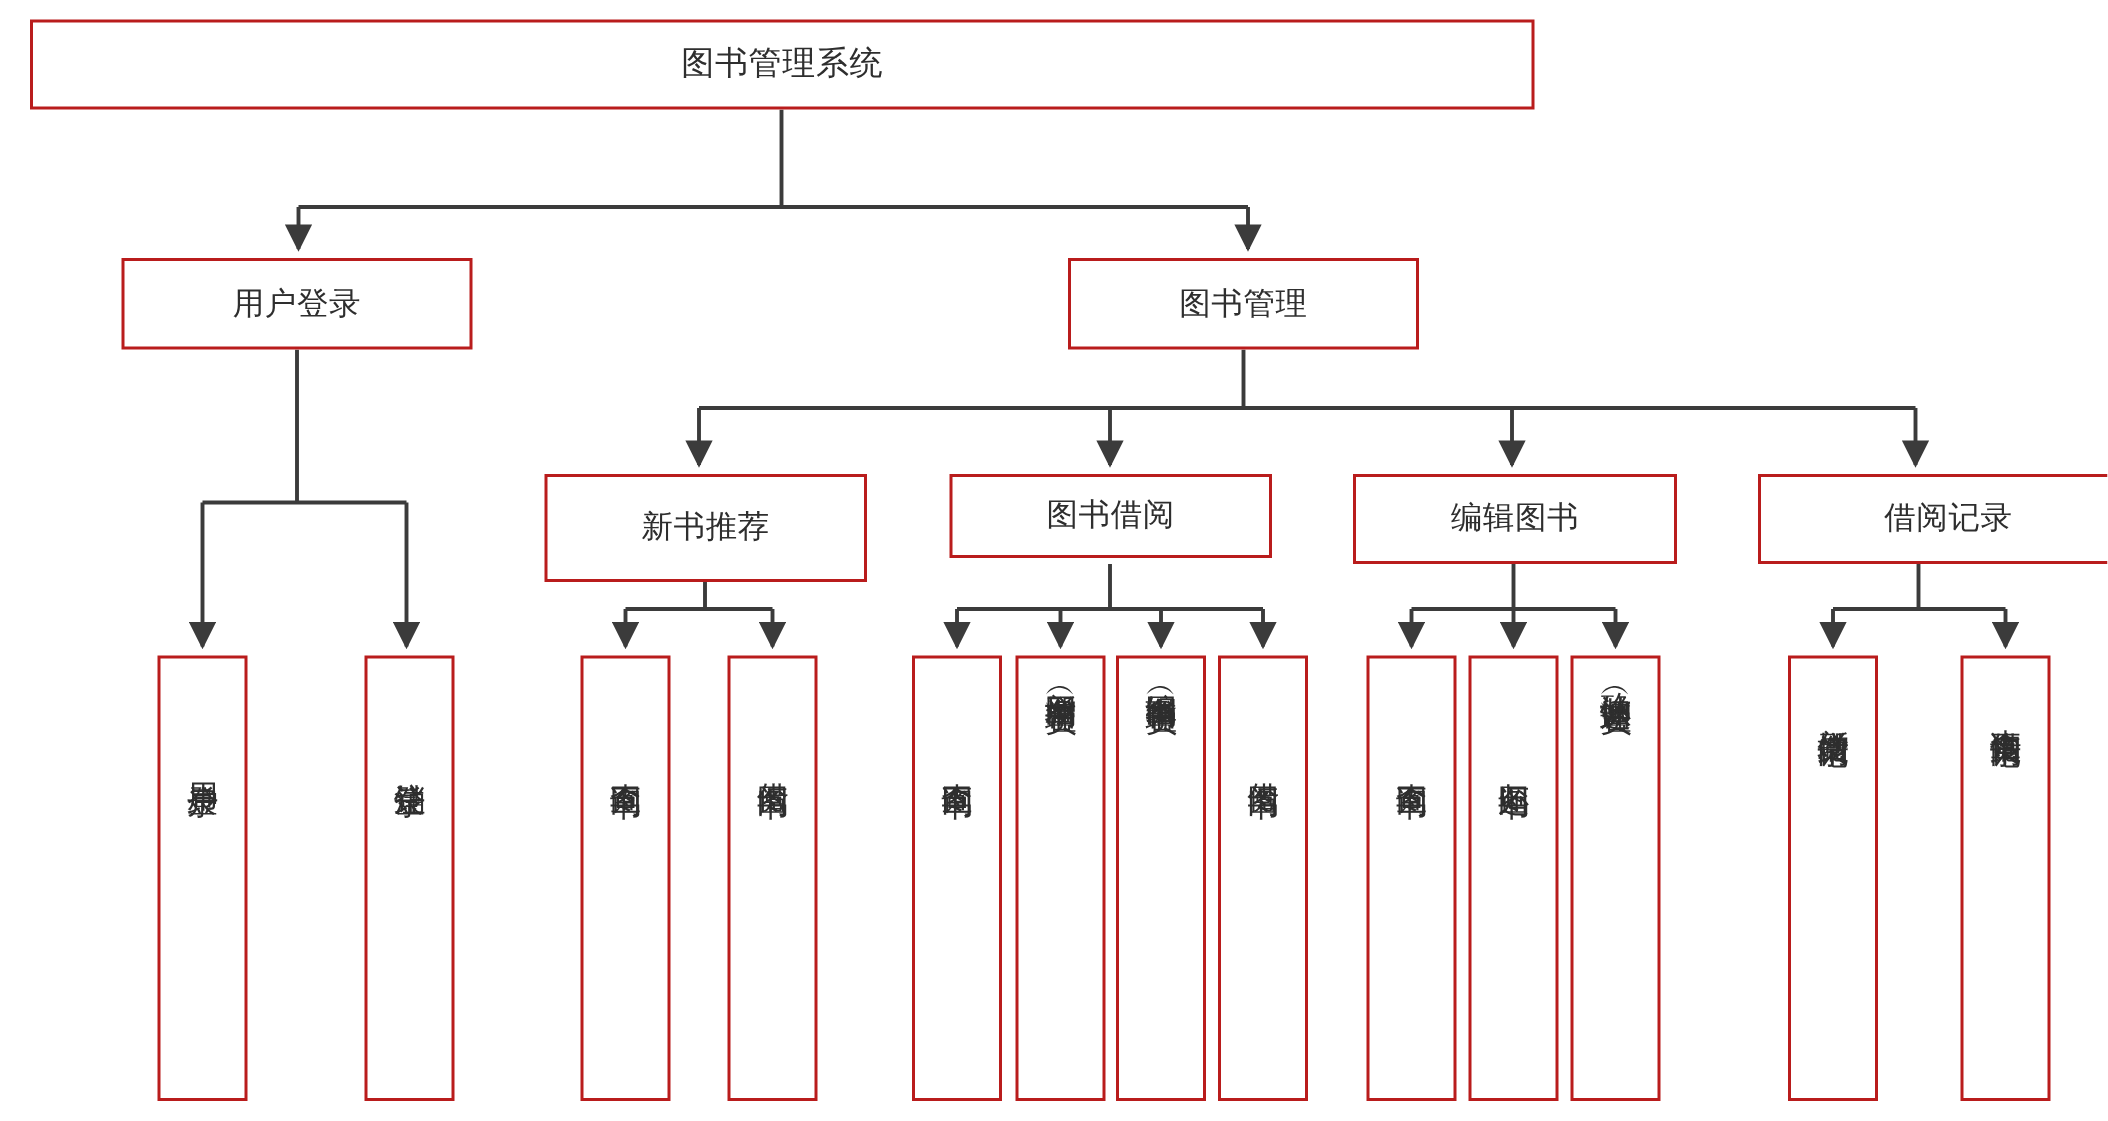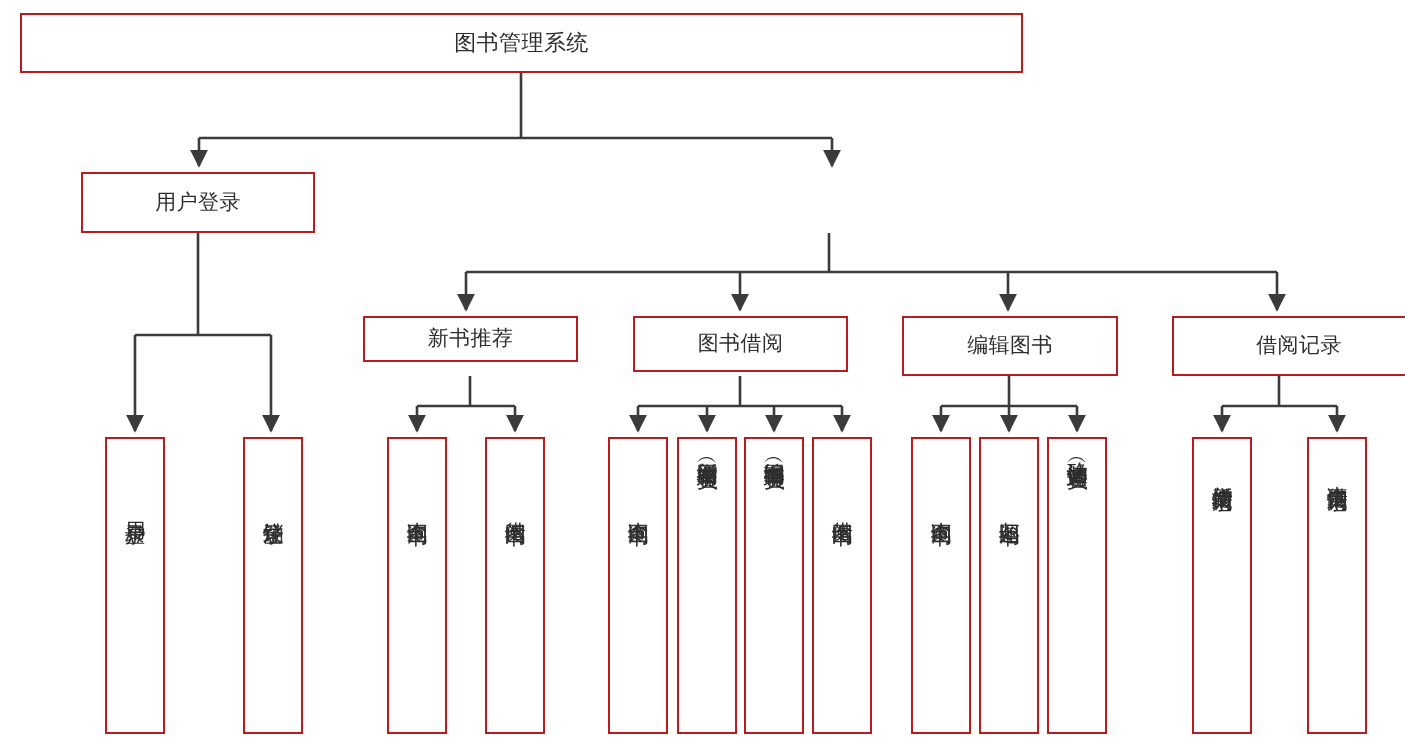--- a/index.html
+++ b/index.html
@@ -138,22 +138,25 @@
   </svg>
 
   <div class="node h-node root" style="left:20px; top:13px; width:1003px; height:60px;">
     <span class="label">图书管理系统</span>
   </div>
 
   <div class="node h-node" style="left:81px; top:172px; width:234px; height:61px;">
     <span class="label">用户登录</span>
   </div>
 
-
-  <div class="node h-node" style="left:363px; top:316px; width:215px; height:46px;">
+  <div class="node h-node" style="left:712px; top:172px; width:234px; height:61px;">
+    <span class="label">图书管理</span>
+  </div>
+
+  <div class="node h-node" style="left:363px; top:316px; width:215px; height:72px;">
     <span class="label">新书推荐</span>
   </div>
 
   <div class="node h-node" style="left:633px; top:316px; width:215px; height:56px;">
     <span class="label">图书借阅</span>
   </div>
 
   <div class="node h-node" style="left:902px; top:316px; width:216px; height:60px;">
     <span class="label">编辑图书</span>
   </div>

